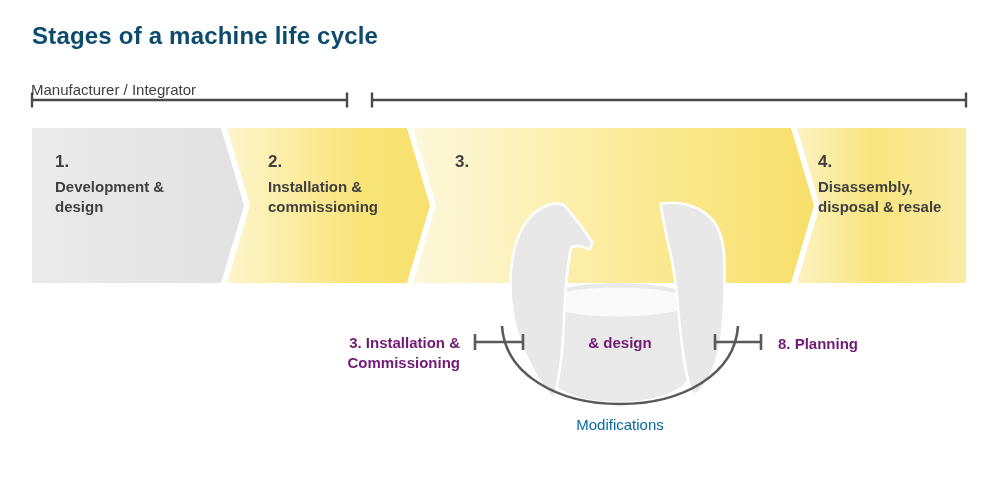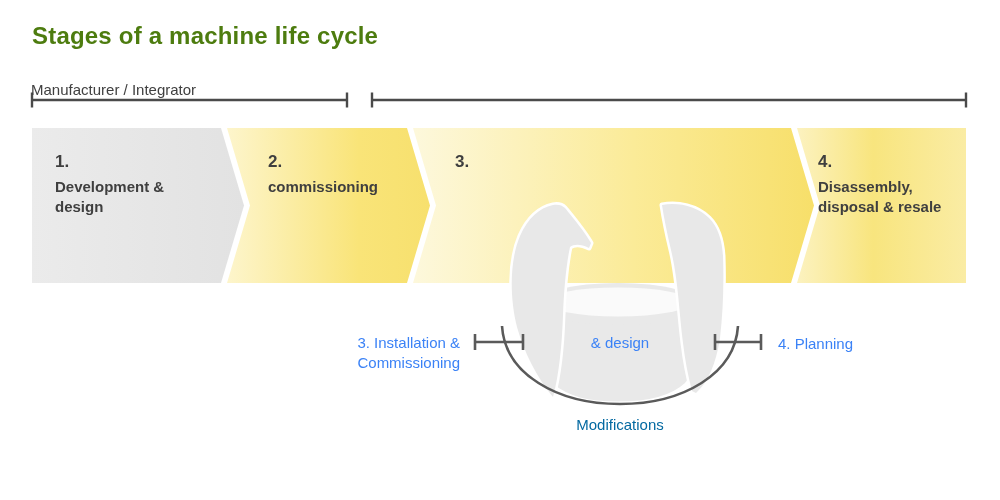--- a/index.html
+++ b/index.html
@@ -1,31 +1,31 @@
 <!DOCTYPE html>
 <html><head>
 <meta charset="utf-8">
 <style>
   html,body{margin:0;padding:0;background:#ffffff;}
   #page{position:relative;width:1000px;height:500px;background:#ffffff;overflow:hidden;
         font-family:"Liberation Sans", sans-serif;}
   #diagram-svg{position:absolute;left:0;top:0;width:1000px;height:500px;}
   .abs{position:absolute;}
-  #title{left:32px;top:22px;font-size:24px;font-weight:bold;color:#4d7c0f;letter-spacing:0.2px;}
+  #title{left:32px;top:22px;font-size:24px;font-weight:bold;color:#0c4a6e;letter-spacing:0.2px;}
   .bracket-label{top:81px;font-size:15px;color:#404040;text-align:left;}
   #bracket-label-1{left:31px;width:317px;}
   #bracket-label-2{left:371px;width:596px;}
   .stage-text{top:151px;color:#3f3f3f;}
   .stage-num{font-size:17px;font-weight:bold;line-height:22px;margin-bottom:4px;}
   .stage-line{font-size:15px;font-weight:bold;line-height:20px;}
   #stage-text-1{left:55px;}
   #stage-text-2{left:268px;}
   #stage-text-3{left:455px;}
   #stage-text-4{left:818px;}
-  .cycle-label{font-size:15px;color:#3b82f6;line-height:20px;}
+  .cycle-label{font-size:15px;color:#701a75;line-height:20px;font-weight:bold;}
   #cycle-left-label{left:300px;width:160px;top:333px;text-align:right;}
   #cycle-center-label{left:545px;width:150px;top:333px;text-align:center;}
   #cycle-right-label{left:778px;top:334px;}
   #cycle-bottom-label{left:545px;width:150px;top:416px;text-align:center;font-size:15px;color:#0369a1;}
 </style>
 </head>
 <body>
 
 <div id="page">
 
@@ -119,20 +119,21 @@
   <div id="bracket-label-1" class="abs bracket-label">Manufacturer / Integrator</div>
 
   <div id="stage-text-1" class="abs stage-text">
     <div class="stage-num">1.</div>
     <div class="stage-line">Development &amp;</div>
     <div class="stage-line">design</div>
   </div>
 
   <div id="stage-text-2" class="abs stage-text">
     <div class="stage-num">2.</div>
+    <div class="stage-line">Installation &amp;</div>
     <div class="stage-line">commissioning</div>
   </div>
 
   <div id="stage-text-3" class="abs stage-text">
     <div class="stage-num">3.</div>
   </div>
 
   <div id="stage-text-4" class="abs stage-text">
     <div class="stage-num">4.</div>
     <div class="stage-line">Disassembly,</div>
@@ -141,17 +142,17 @@
 
   <div id="cycle-left-label" class="abs cycle-label">
     <div>3. Installation &amp;</div>
     <div>Commissioning</div>
   </div>
 
   <div id="cycle-center-label" class="abs cycle-label">
     <div>&amp; design</div>
   </div>
 
-  <div id="cycle-right-label" class="abs cycle-label">4. Planning</div>
+  <div id="cycle-right-label" class="abs cycle-label">8. Planning</div>
 
   <div id="cycle-bottom-label" class="abs">Modifications</div>
 
 </div>
 
 </body></html>

